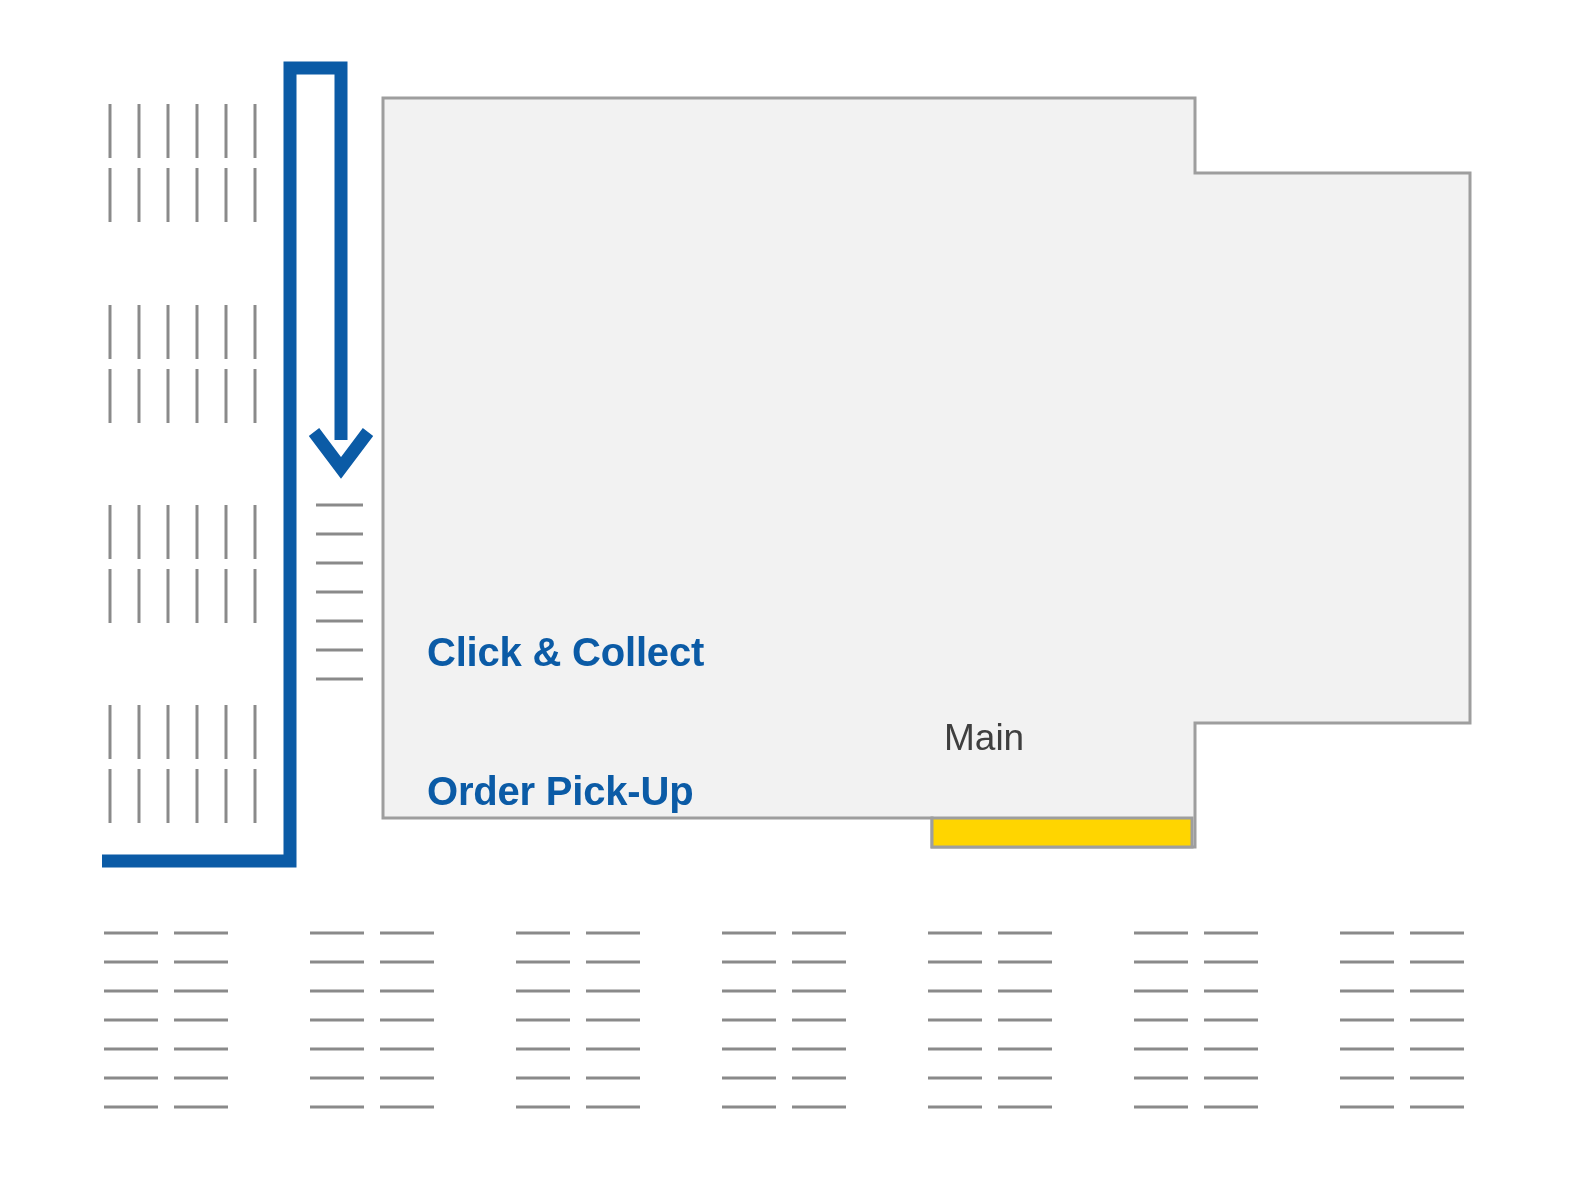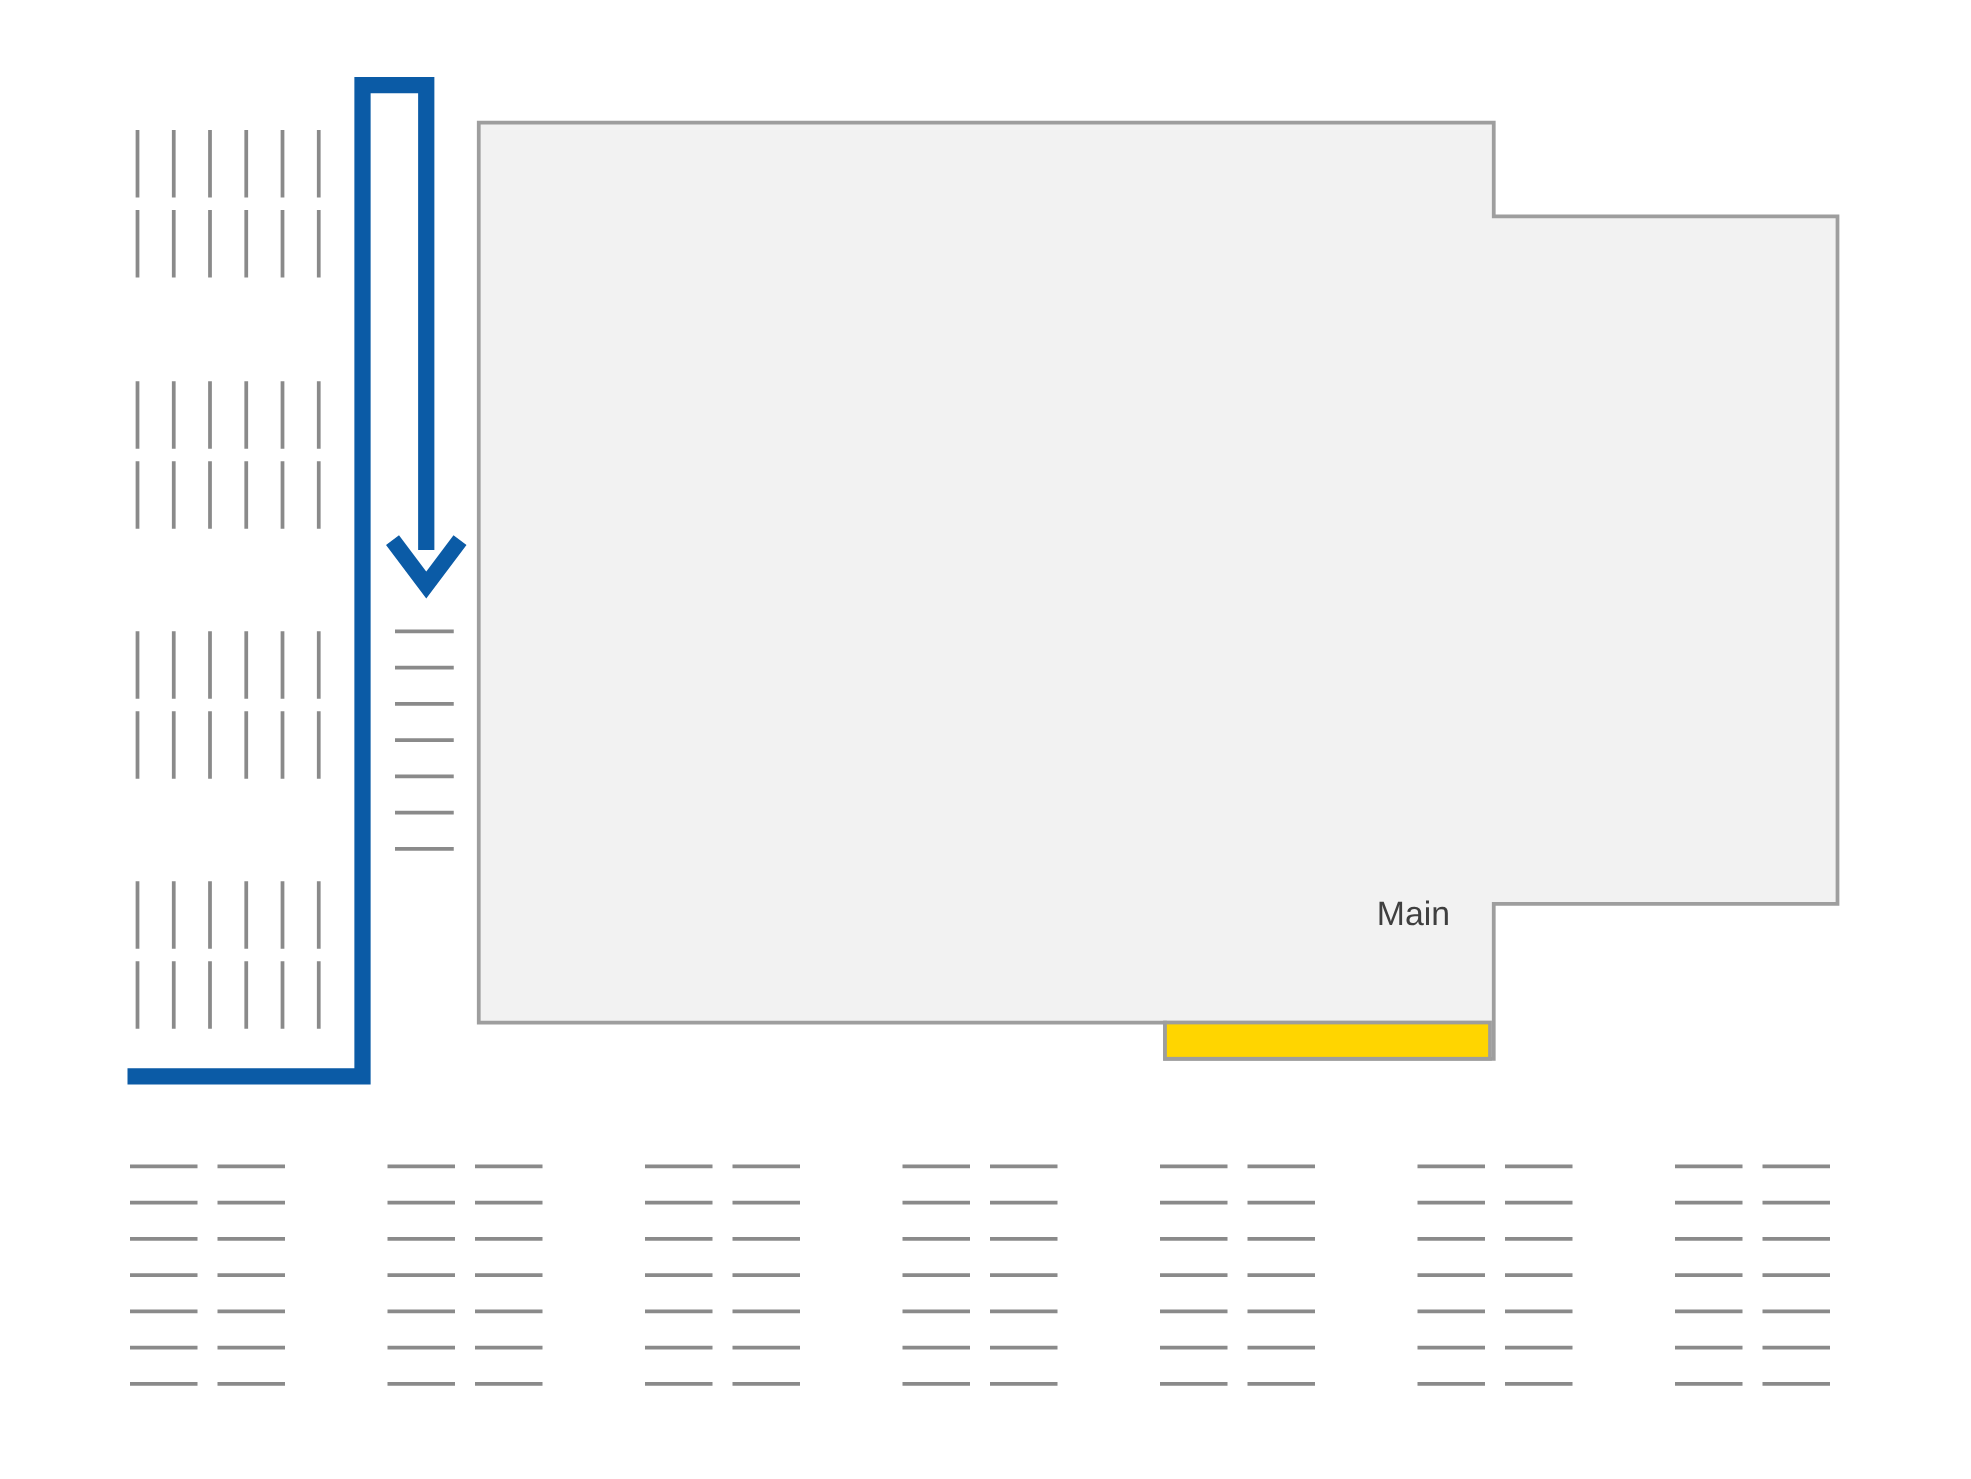--- a/index.html
+++ b/index.html
@@ -41,24 +41,24 @@
   #label-click-collect {
     left: 427px;
     top: 536px;
     font-size: 40px;
     font-weight: 700;
     color: #0B5BA6;
     letter-spacing: -0.2px;
   }
   #label-main-entrance {
     left: 944px;
-    top: 653px;
+    top: 631px;
     width: 216px;
-    text-align: right;
-    font-size: 27px;
+    text-align: left;
+    font-size: 37px;
     font-weight: 400;
     color: #3f3f3f;
   }
 </style>
 </head>
 <body>
 
 <div id="map-root">
 
   <svg id="map-svg" viewBox="0 0 1577 1183">
@@ -229,19 +229,23 @@
         <line x1="1410" y1="1107" x2="1464" y2="1107"></line>
       </g>
 
     <path id="route-path" d="M102,861 L290,861 L290,68 L341,68 L341,440" fill="none" stroke="#0B5BA6" stroke-width="13" stroke-linecap="butt" stroke-linejoin="miter"></path>
 
     <polyline id="route-arrow" points="314,432 341,468 368,432" fill="none" stroke="#0B5BA6" stroke-width="13" stroke-linecap="butt" stroke-linejoin="miter"></polyline>
 
   </svg>
 
   <div class="label-layer">
+    <div class="map-label" id="label-click-collect">
+      <div>Click &amp; Collect</div>
+      <div>Order Pick-Up</div>
+    </div>
 
     <div class="map-label" id="label-main-entrance">
       <div>Main</div>
     </div>
   </div>
 
 </div>
 
 </body></html>

